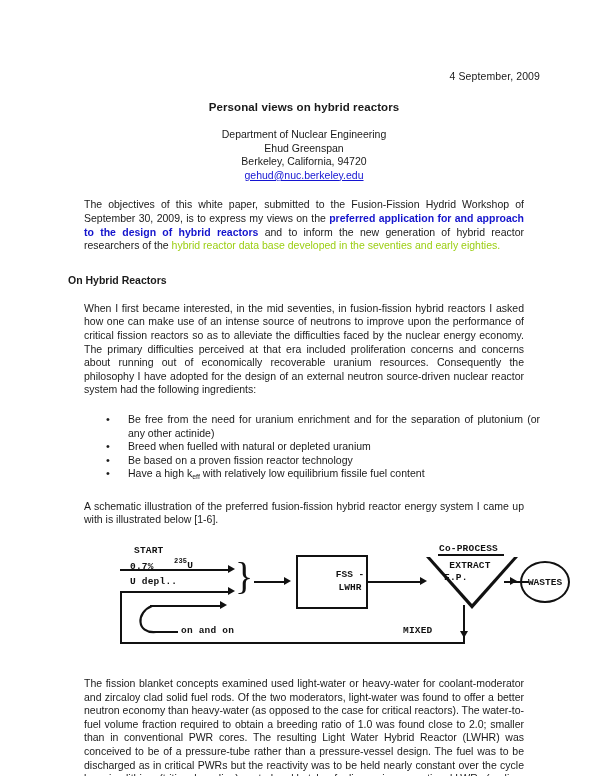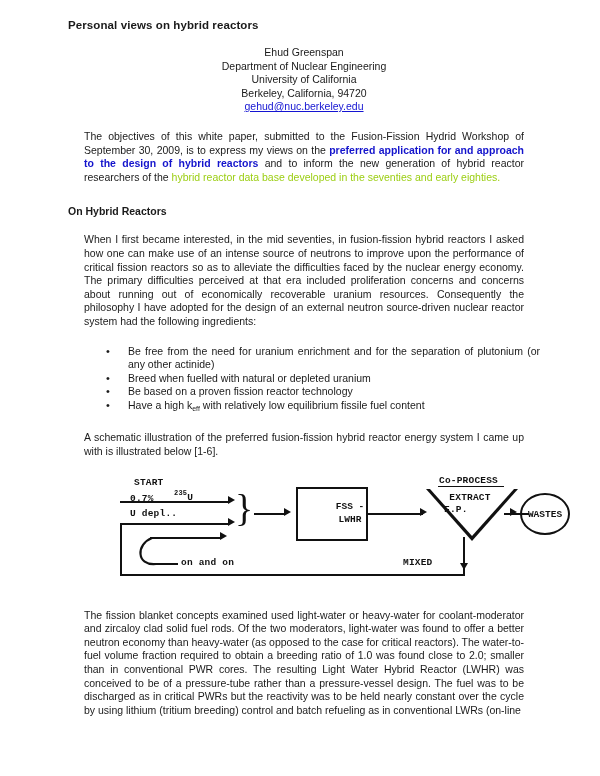--- a/index.html
+++ b/index.html
@@ -22,21 +22,21 @@
   }
 
   .date-line{
     text-align:right;
     font-size:10.5px;
     margin-top:70px;
     letter-spacing:.1px;
   }
 
   .doc-title{
-    text-align:left;
+    text-align:center;
     font-size:11.5px;
     font-weight:bold;
     margin-top:19px;
     letter-spacing:.1px;
   }
 
   .authorblock{
     text-align:center;
     font-size:10.5px;
     line-height:13.6px;
@@ -162,27 +162,27 @@
   .sup{font-size:7px;vertical-align:5px;}
 
   .lastpara{margin-top:15px;}
 </style>
 </head>
 <body>
 
 <div class="page">
   <div class="inner">
 
+    <div class="date-line">4 September, 2009</div>
 
     <div class="doc-title">Personal views on hybrid reactors</div>
 
     <div class="authorblock">
+      <div>Department of Nuclear Engineering</div>
       <div>Ehud Greenspan</div>
-      <div>Department of Nuclear Engineering</div>
-      <div>University of California</div>
       <div>Berkeley, California, 94720</div>
       <div><span class="email">gehud@nuc.berkeley.edu</span></div>
     </div>
 
     <p class="body abstract"><span>The objectives of this white paper, submitted to the Fusion-Fission Hydrid Workshop of September 30, 2009, is to express my views on the </span><span class="blue-bold">preferred application for and approach to the design of hybrid reactors</span><span> and to inform the new generation of hybrid reactor researchers of the </span><span class="green">hybrid reactor data base developed in the seventies and early eighties</span><span class="green">.</span></p>
 
     <h2 class="section">On Hybrid Reactors</h2>
 
     <p class="body para1">When I first became interested, in the mid seventies, in fusion-fission hybrid reactors I asked how one can make use of an intense source of neutrons to improve upon the performance of critical fission reactors so as to alleviate the difficulties faced by the nuclear energy economy. The primary difficulties perceived at that era included proliferation concerns and concerns about running out of economically recoverable uranium resources. Consequently the philosophy I have adopted for the design of an external neutron source-driven nuclear reactor system had the following ingredients:</p>
 

